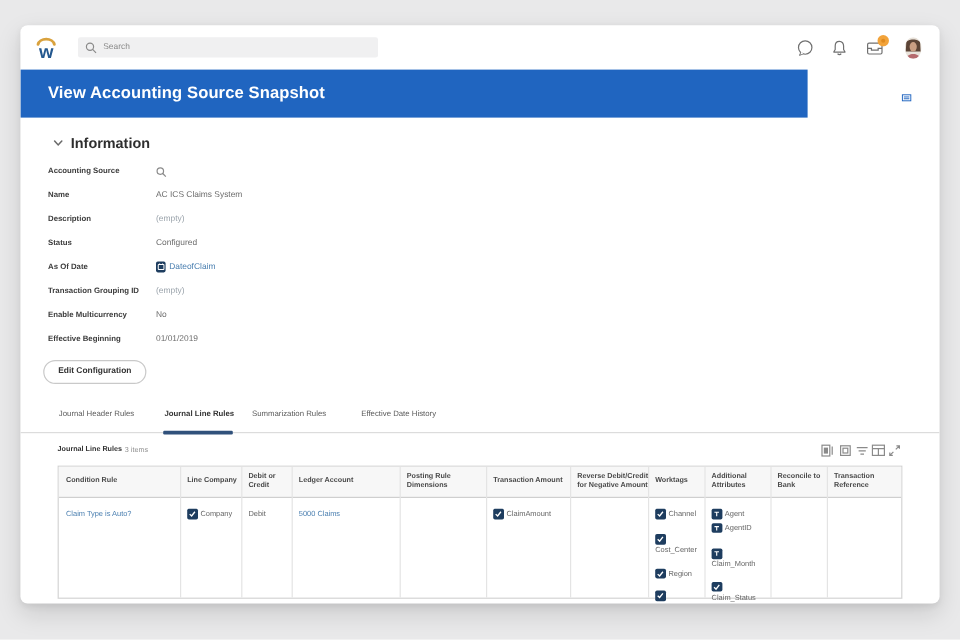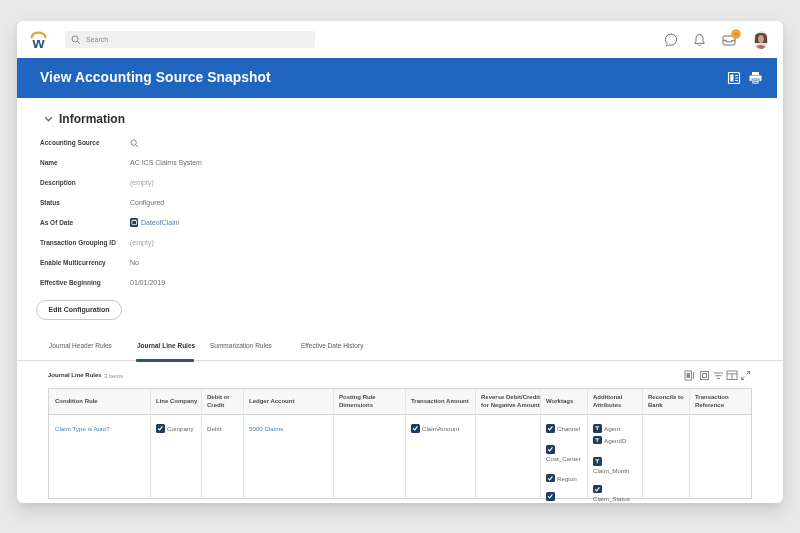--- a/index.html
+++ b/index.html
@@ -5,21 +5,21 @@
   * { margin:0; padding:0; box-sizing:border-box; }
   html,body { width:800px; height:533px; overflow:hidden; }
   body { background:#e9e9ea; font-family:"Liberation Sans", sans-serif; position:relative; }
   .card { position:absolute; left:17px; top:21px; width:766px; height:482px; background:#fff;
           border-radius:6px; box-shadow:0 8px 20px rgba(0,0,0,.13), 0 2px 5px rgba(0,0,0,.06); overflow:hidden; }
   .abs { position:absolute; }
   
   .search { position:absolute; left:48px; top:10px; width:250px; height:17px; background:#f0f0f1; border-radius:2px; }
   .search span { position:absolute; left:21px; top:4.5px; font-size:7px; color:#8a8a8a; }
   
-  .bluebar { position:absolute; left:0; top:37px; width:760px; height:40px; background:#2065c0; }
+  .bluebar { position:absolute; left:0; top:37px; width:656px; height:40px; background:#2065c0; }
   .bluebar h1 { position:absolute; left:23px; top:12px; font-size:13.8px; font-weight:bold; color:#fff; letter-spacing:.1px; }
   
   .secttl { position:absolute; left:42px; top:91px; font-size:12px; font-weight:bold; color:#2e2e2e; }
   .lbl { position:absolute; left:23px; font-size:6.5px; font-weight:bold; color:#3c3c3c; }
   .val { position:absolute; left:113px; font-size:7px; color:#6b6b6b; }
   .empty { color:#9aa3ab; }
   .lnk { color:#4a7fb0; }
   
   .editbtn { position:absolute; left:19px; top:279px; width:86px; height:20px; border:1px solid #c9c9c9; border-radius:10px;
              background:#fff; font-size:7px; font-weight:bold; color:#333; text-align:center; line-height:18px; }

